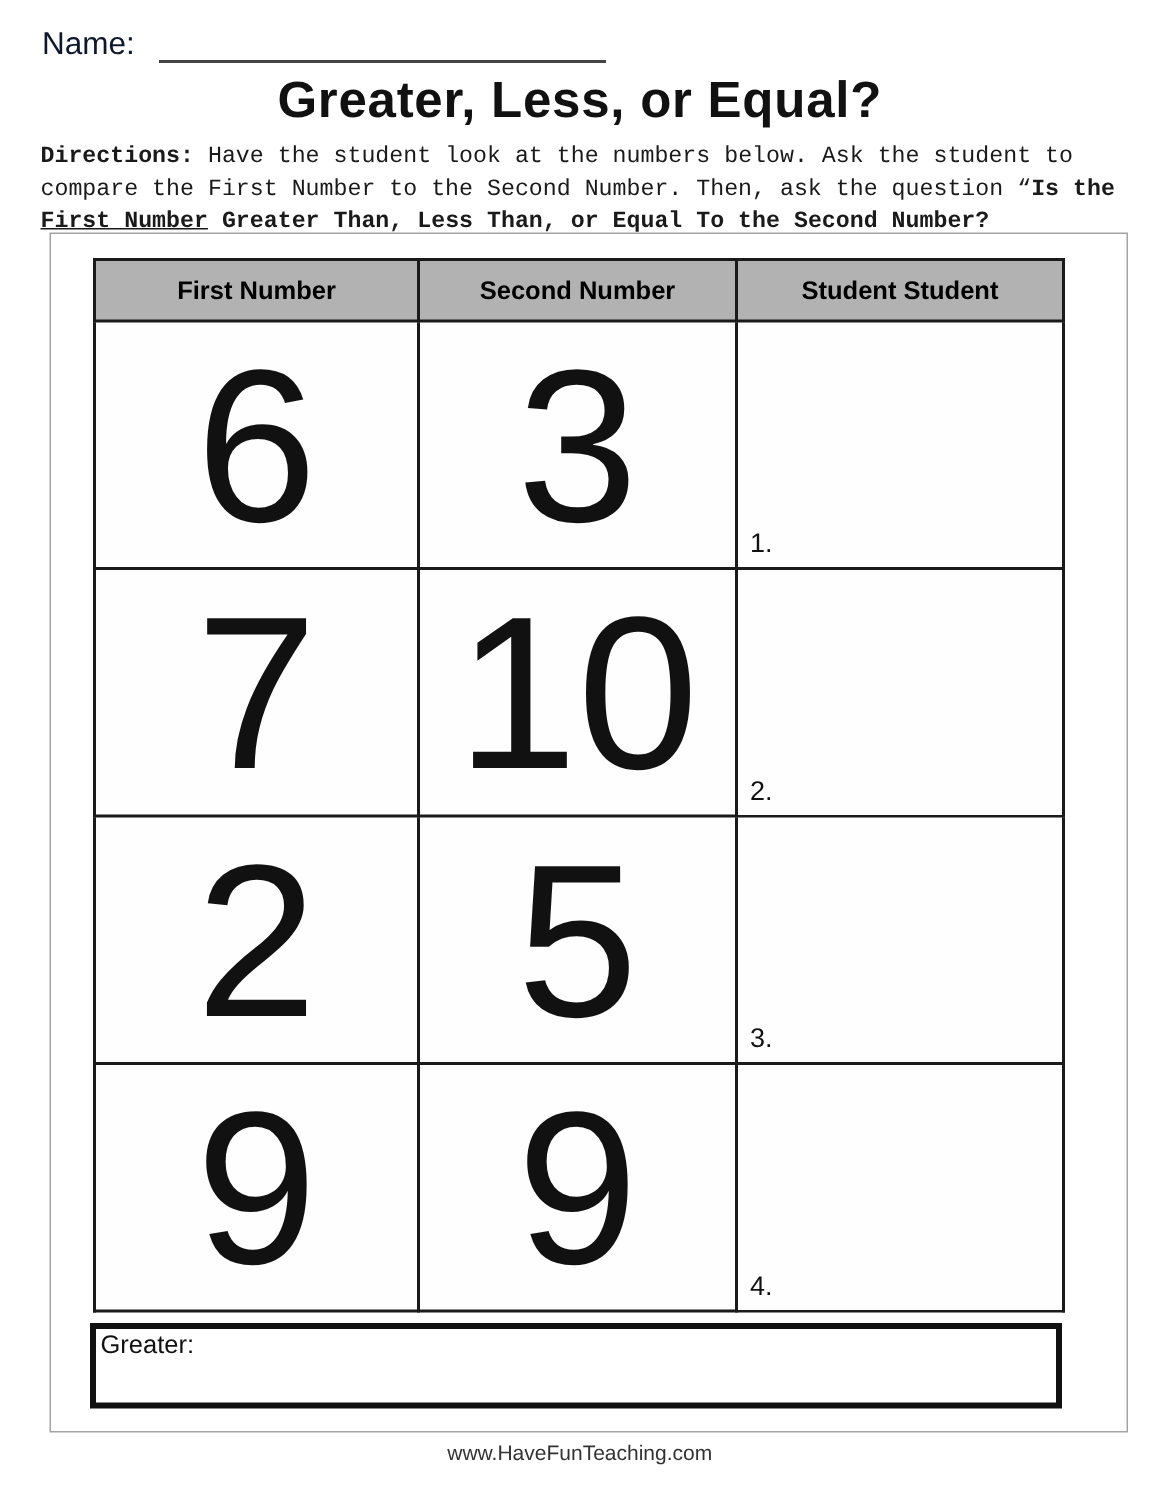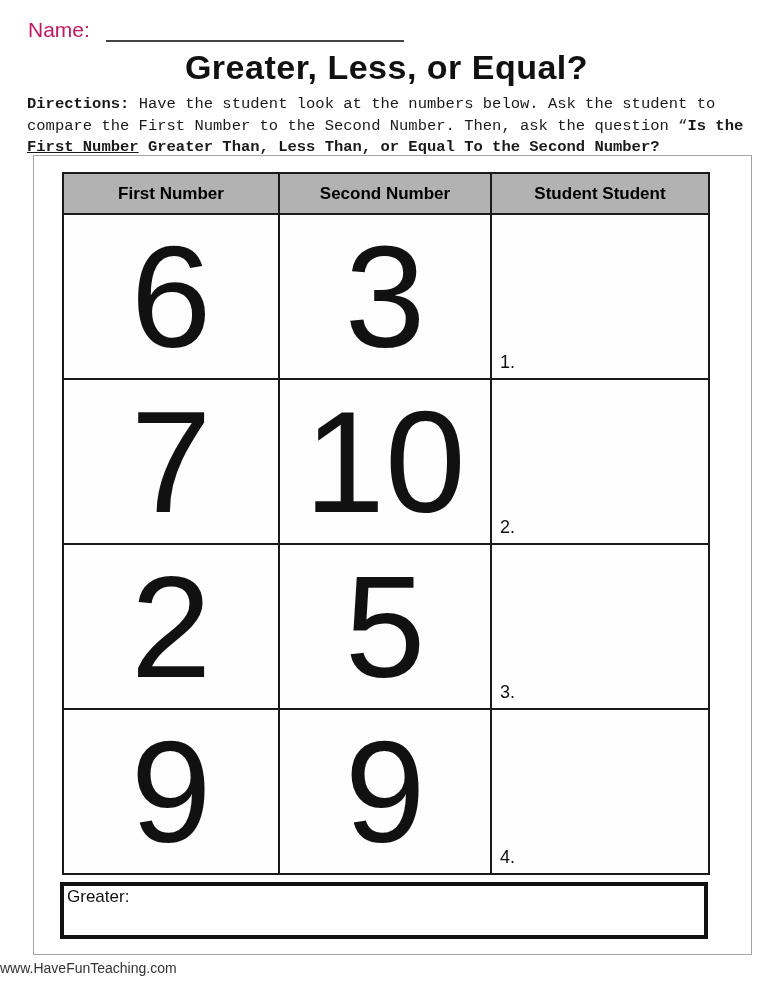--- a/index.html
+++ b/index.html
@@ -14,21 +14,21 @@
     height: 1000px;
     background: #ffffff;
     overflow: hidden;
   }
 
   
   .name-row {
     position: absolute;
     left: 28px; top: 18px;
     font-size: 21px;
-    color: #be185d;
+    color: #0f172a;
     display: flex;
     align-items: flex-end;
   }
   .name-line {
     display: inline-block;
     width: 298px;
     margin-left: 16px;
     border-bottom: 2px solid #444444;
     height: 24px;
   }
@@ -117,20 +117,21 @@
     color: #111111;
     padding: 1px 3px;
     display: inline-block;
   }
 
   
   .footer {
     position: absolute;
     left: 0; top: 960px;
     width: 773px;
+    text-align: center;
     font-size: 14px;
     color: #333333;
   }
 </style>
 </head>
 <body>
 
 <div class="page">
 
   <div class="name-row">

